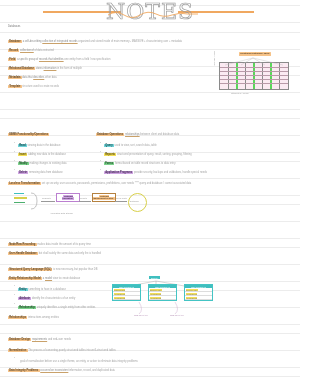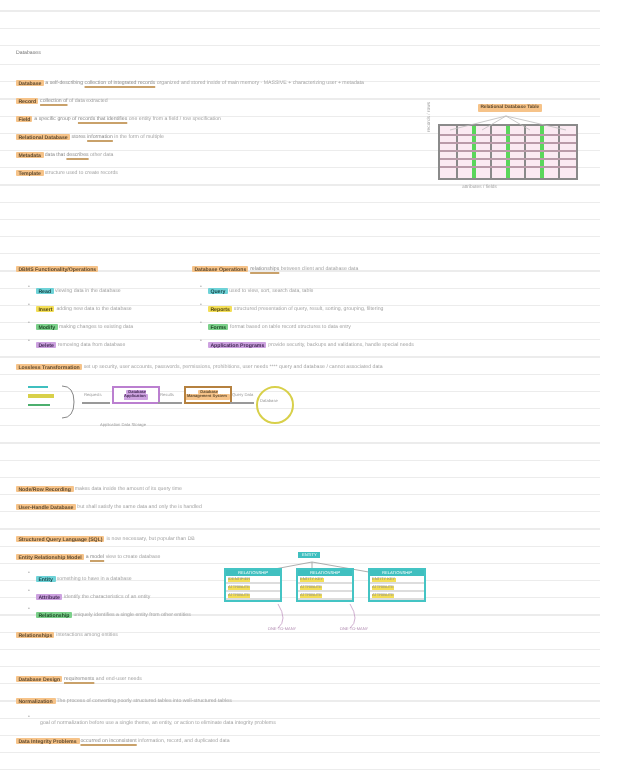--- a/index.html
+++ b/index.html
@@ -81,20 +81,28 @@
   .etop{position:absolute;left:37px;top:0;background:#3fbfbf;color:#fff;font-size:2.1px;padding:0.5px 2px;}
   .ecap{position:absolute;font-size:2px;color:#b08ab0;text-align:center;}
 </style>
 </head>
 <body>
 
 <div class="paper"></div>
 
 <div class="sheet">
 
+  <div class="header">
+    <div class="rule-l"></div>
+    <div class="rule-r"></div>
+    <div class="notes-title">NOTES</div>
+    <svg class="squiggle" viewBox="0 0 90 10">
+      <path d="M0 6 Q 8 1 16 6 T 32 6 T 48 5 T 64 6 T 80 5 L 90 5" fill="none" stroke="#f0a860" stroke-width="0.9"></path>
+    </svg>
+  </div>
 
   <div class="row" style="top:25px;font-size:2.6px;color:#777;">Databases</div>
 
   <div class="row" style="top:40px;">
     <span class="hl hl-orange">Database</span>
     <span>a self-describing</span>
     <span class="ul">collection of integrated records</span>
     <span class="muted">organized and stored inside of main memory - MASSIVE + characterizing user + metadata</span>
   </div>
 

